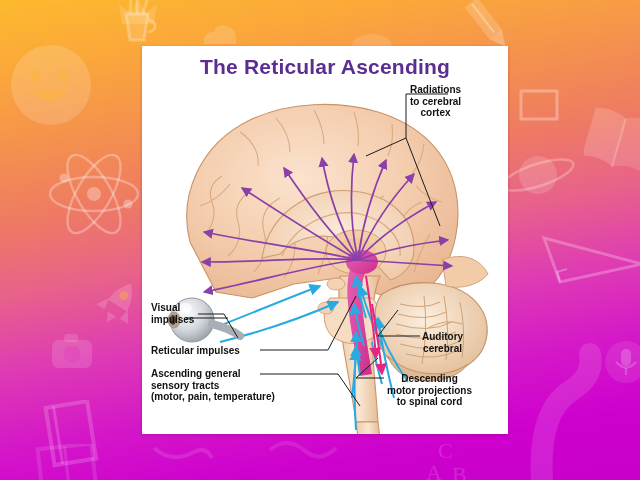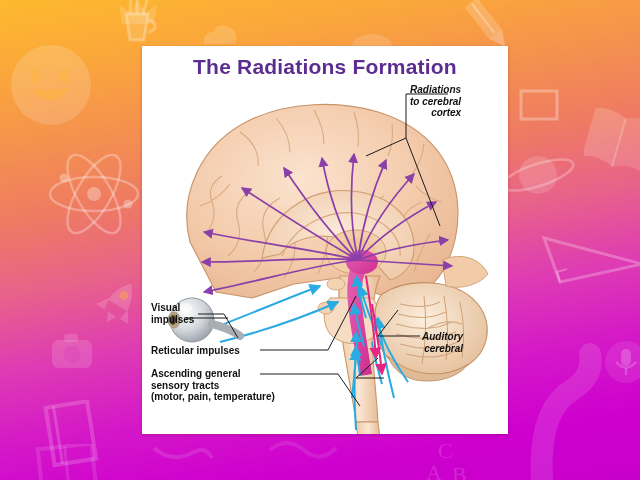--- a/index.html
+++ b/index.html
@@ -77,21 +77,21 @@
 
   .lbl {
     position: absolute;
     font-family: "Liberation Sans", sans-serif;
     font-size: 10px;
     font-weight: bold;
     color: #111111;
     line-height: 11.5px;
     white-space: pre-line;
   }
-  .lbl.right { text-align: right; font-style: italic; }
+  .lbl.right { text-align: center; }
 
   #lbl-radiations { left: 268px; top: 38px; }
   #lbl-visual     { left: 9px;   top: 256px; }
   #lbl-reticular  { left: 9px;   top: 299px; }
   #lbl-ascending  { left: 9px;   top: 322px; }
   #lbl-auditory   { left: 280px; top: 285px; }
   #lbl-descending { left: 245px; top: 327px; }
 </style>
 </head>
 <body>
@@ -221,21 +221,21 @@
       <path d="M4 8 q18 16 40 4 q12 -6 18 6" fill="none" stroke="rgba(255,255,255,0.12)" stroke-width="4"></path>
     </svg>
 
     <svg style="left:268px;top:434px;" width="70" height="30" viewBox="0 0 70 30">
       <path d="M2 16 q16 -14 34 0 q16 14 32 -2" fill="none" stroke="rgba(255,255,255,0.10)" stroke-width="4"></path>
     </svg>
   </div>
 
   <div id="photo-card">
 
-    <div id="card-title">The Radiations Formation</div>
+    <div id="card-title">The Reticular Ascending</div>
 
     <div id="figure">
       <svg viewBox="0 0 366 388" xmlns="http://www.w3.org/2000/svg">
         <defs>
           <radialGradient id="gCortex" cx="42%" cy="38%" r="72%">
             <stop offset="0%" stop-color="#FBE3CE"></stop>
             <stop offset="55%" stop-color="#F4CDAE"></stop>
             <stop offset="100%" stop-color="#E9B692"></stop>
           </radialGradient>
           <radialGradient id="gInner" cx="50%" cy="45%" r="70%">
@@ -423,14 +423,17 @@
 to cerebral
 cortex</div>
     <div class="lbl" id="lbl-visual">Visual
 impulses</div>
     <div class="lbl" id="lbl-reticular">Reticular impulses</div>
     <div class="lbl" id="lbl-ascending">Ascending general
 sensory tracts
 (motor, pain, temperature)</div>
     <div class="lbl right" id="lbl-auditory">Auditory
 cerebral</div>
+    <div class="lbl right" id="lbl-descending">Descending
+motor projections
+to spinal cord</div>
   </div>
 </div>
 
 </body></html>

